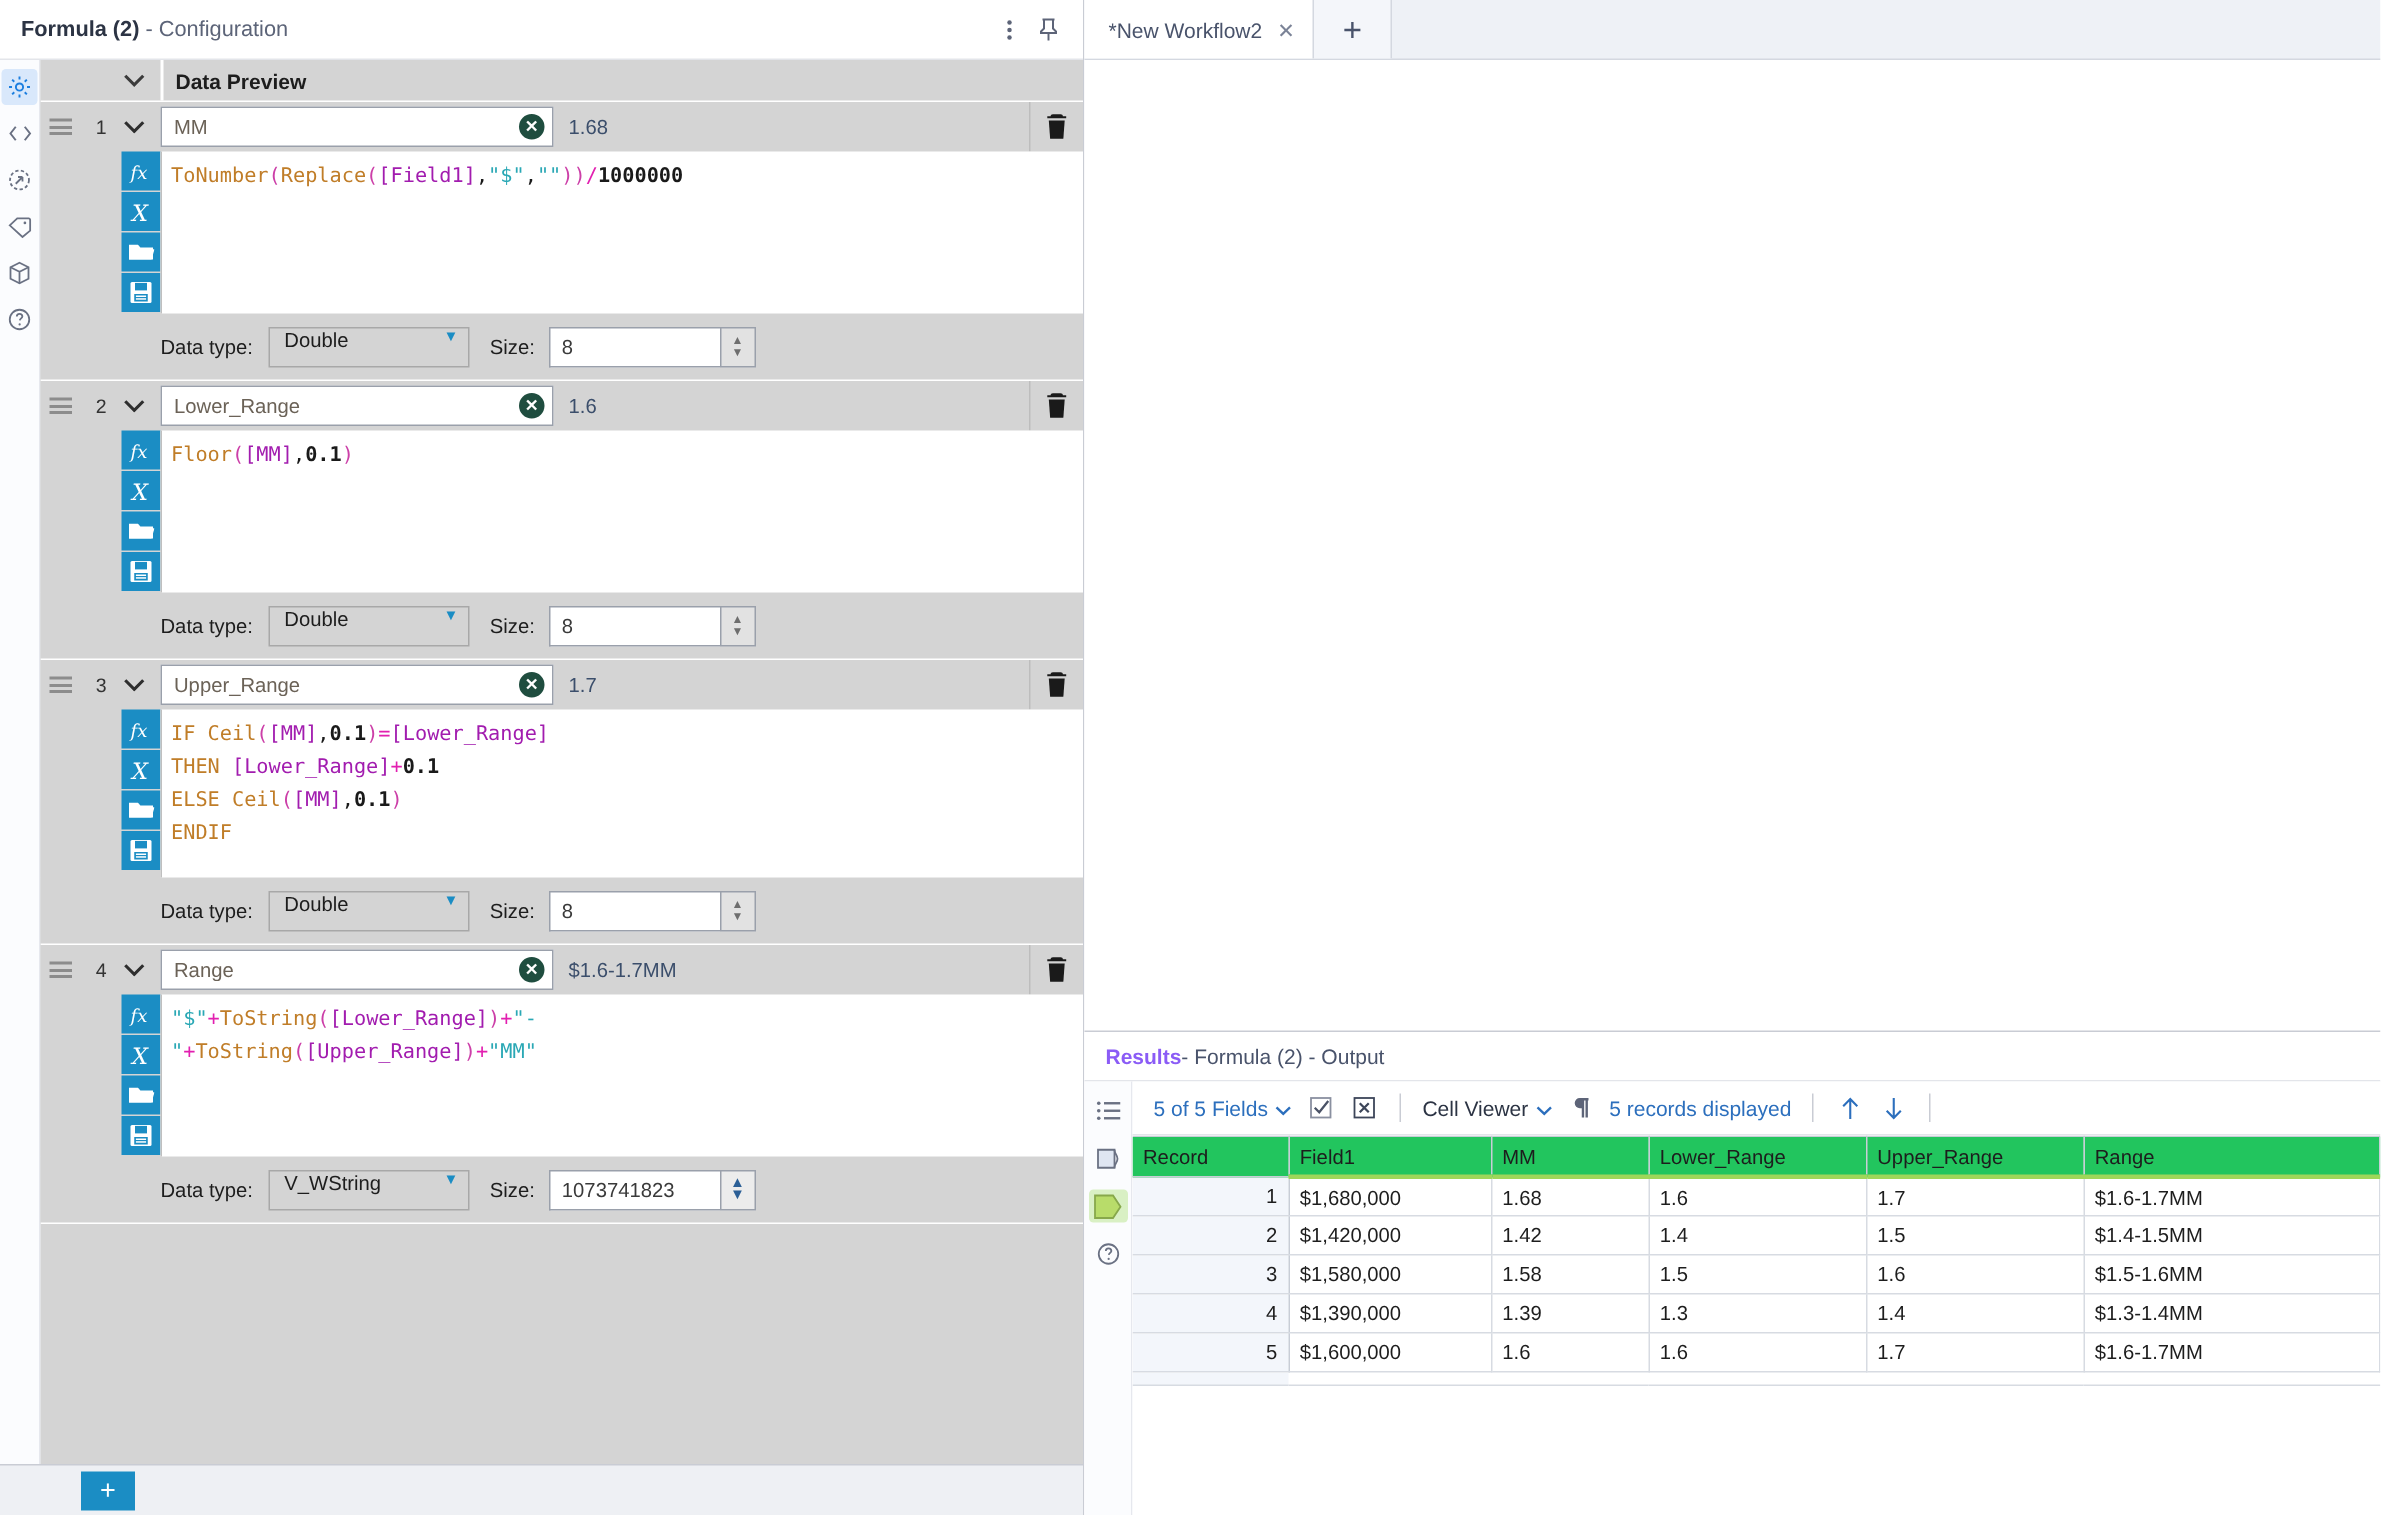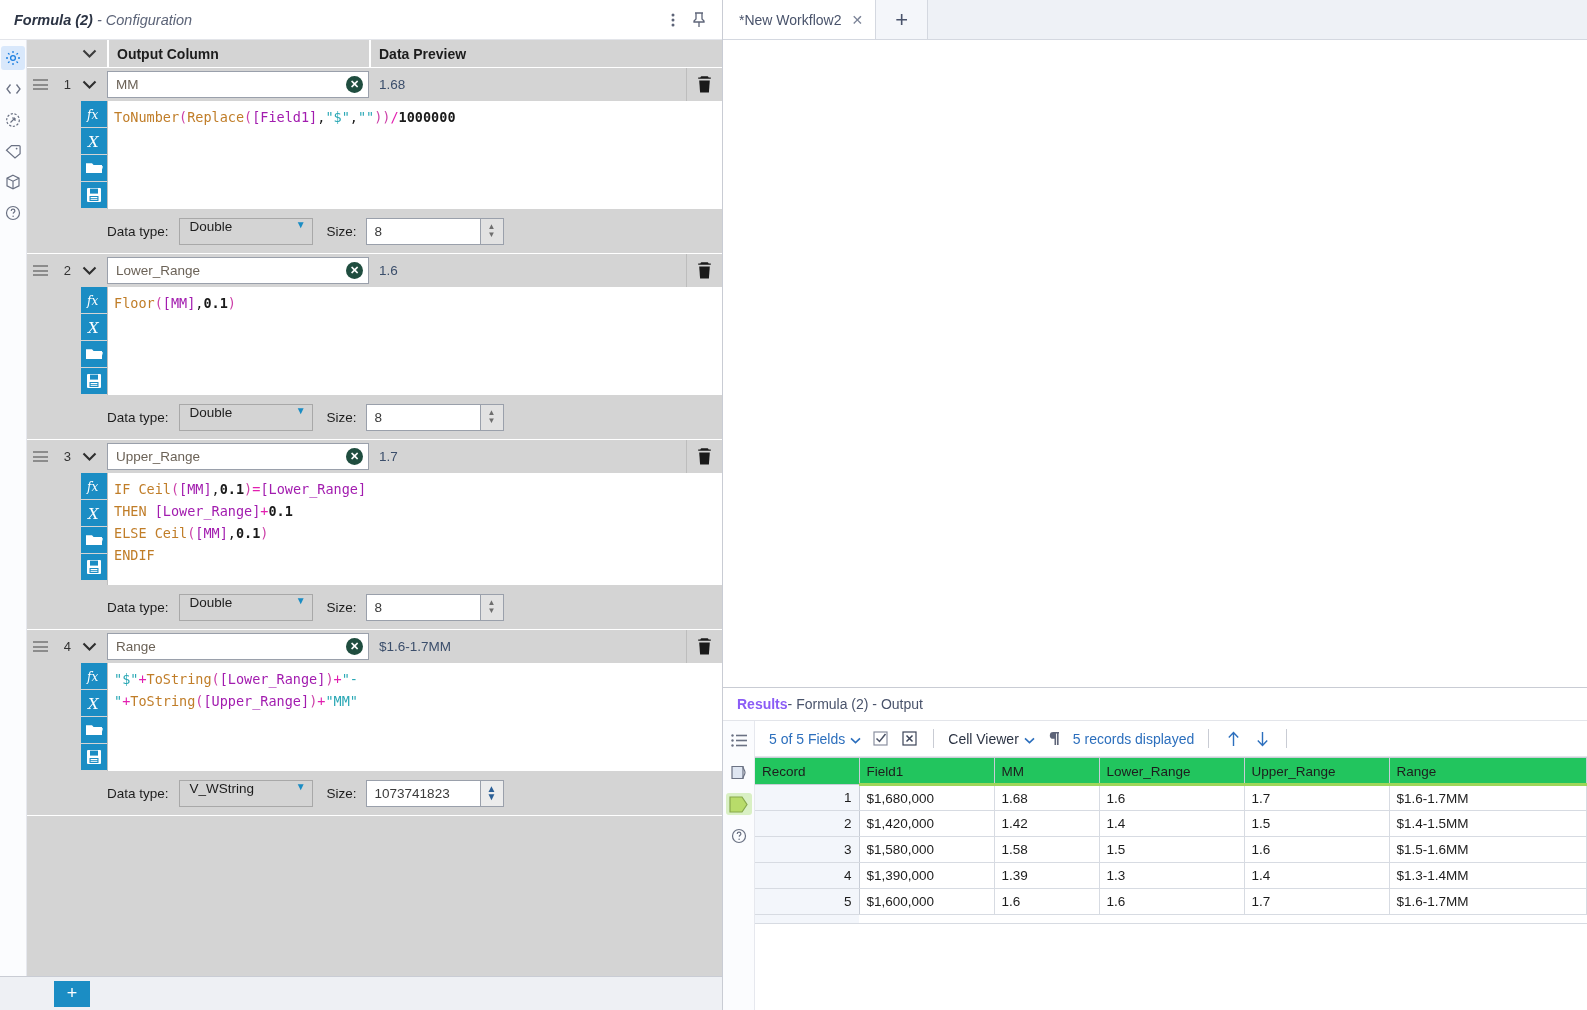--- a/index.html
+++ b/index.html
@@ -23,21 +23,21 @@
     border-right: 1px solid #c9ccd4;
     display: flex; flex-direction: column;
   }
   #config-titlebar {
     height: 40px; flex: 0 0 40px;
     display: flex; align-items: center;
     padding: 0 10px 0 14px;
     background: #ffffff;
     border-bottom: 1px solid #e3e5ea;
   }
-  #config-title-text { font-size: 14.5px; color: #3b4559; font-style: italic; }
+  #config-title-text { font-size: 14.5px; color: #3b4559; }
   #config-title-text .bold { font-weight: bold; color: #2c3444; }
   #config-title-text .sub { color: #5c6478; }
   .titlebar-spacer { flex: 1; }
   .tb-icon {
     width: 26px; height: 26px;
     display: flex; align-items: center; justify-content: center;
     color: #5d6478; cursor: pointer;
   }
 
   #config-body { flex: 1; display: flex; min-height: 0; }
@@ -438,21 +438,20 @@
       <div id="formula-area">
 
         <div class="grid-head">
           <div class="gh-handle"></div>
           <div class="gh-num"></div>
           <div class="gh-chev">
             <svg width="15" height="9" viewBox="0 0 15 9" fill="none" stroke="currentColor" stroke-width="2.1">
                 <path d="M1.5 1.5L7.5 7.5L13.5 1.5"></path>
               </svg>
           </div>
-          <div class="gh-col gh-out">Output Column</div>
           <div class="gh-col gh-prev">Data Preview</div>
           <div class="gh-del"></div>
         </div>
 
         <div id="formula-blocks">
             <div class="fblock">
               <div class="frow">
                 <div class="fr-handle">
                   <div class="handle-lines">
                     <div></div>

